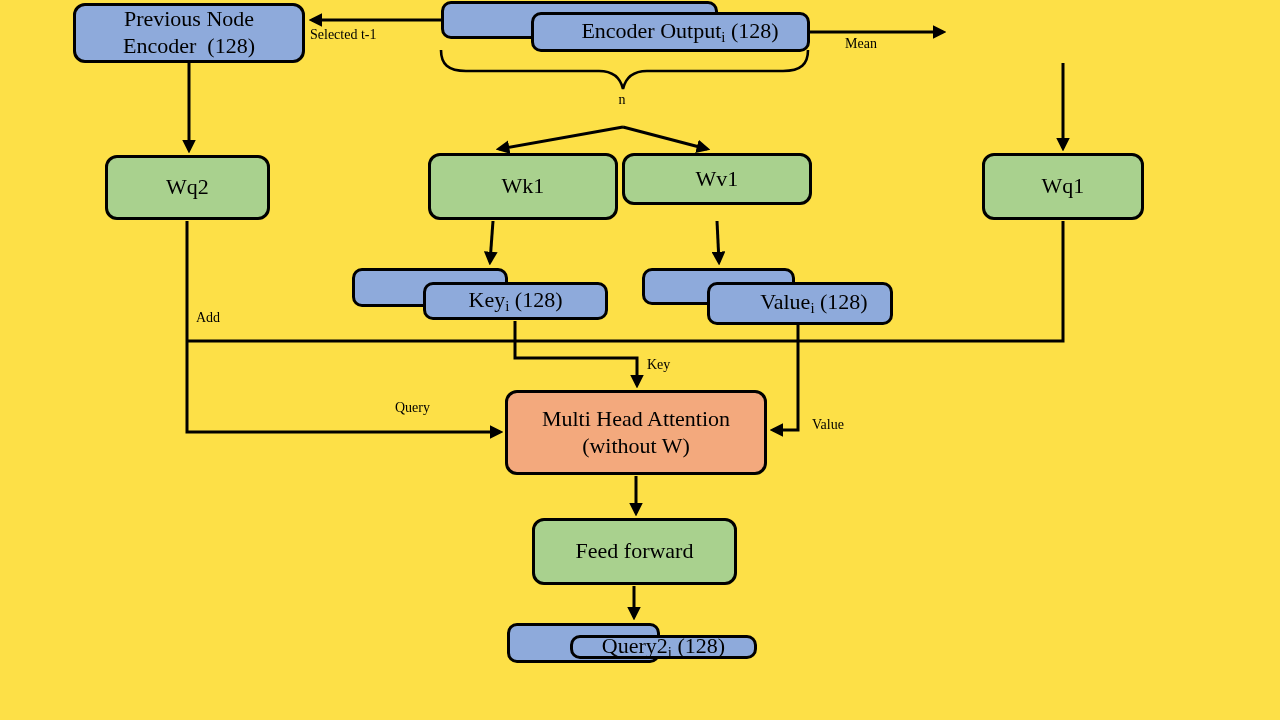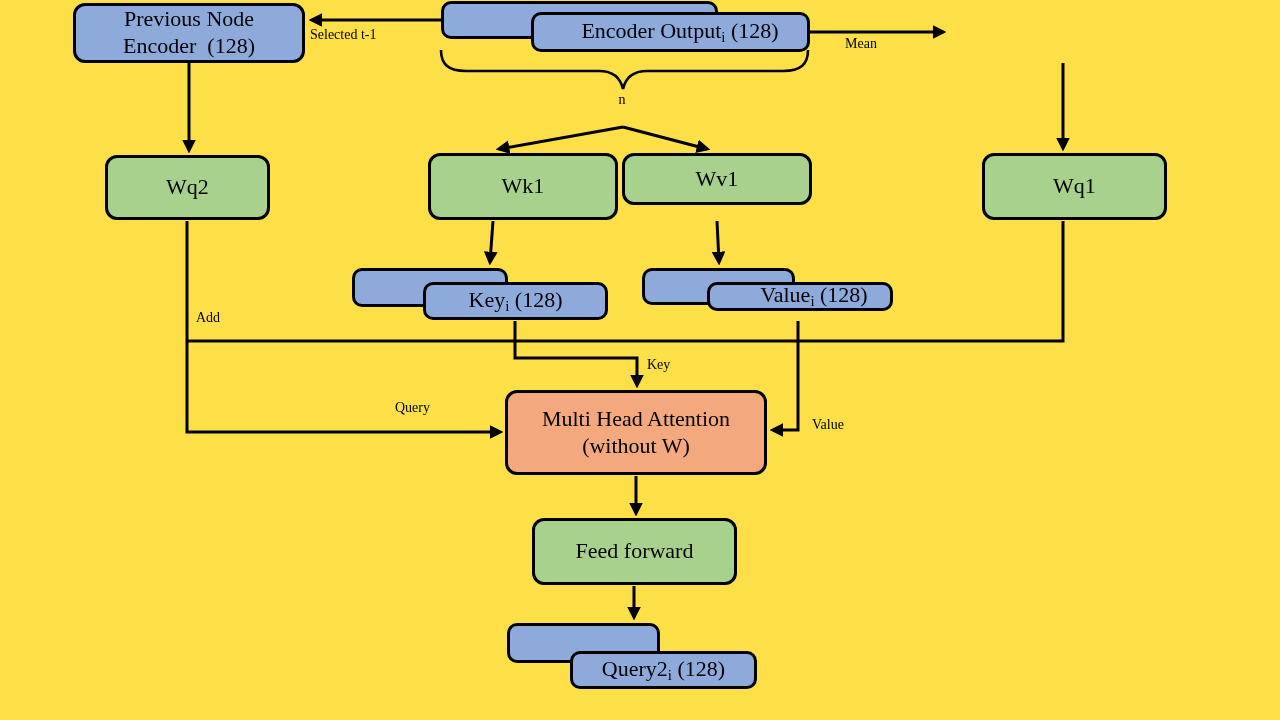--- a/index.html
+++ b/index.html
@@ -76,43 +76,43 @@
 
   <div class="node green" style="left:105px;top:155px;width:165px;height:65px;justify-content:center;">
     <span>Wq2</span>
   </div>
   <div class="node green" style="left:398px;top:153px;width:190px;height:67px;margin-left:30px;">
     <span>Wk1</span>
   </div>
   <div class="node green" style="left:622px;top:153px;width:190px;height:52px;">
     <span>Wv1</span>
   </div>
-  <div class="node green" style="left:982px;top:153px;width:185px;height:67px;">
+  <div class="node green" style="left:982px;top:153px;width:162px;height:67px;">
     <span>Wq1</span>
   </div>
 
   <div class="node blue stack-back" style="left:352px;top:268px;width:156px;height:39px;"></div>
   <div class="node blue stack-front" style="left:423px;top:282px;width:185px;height:38px;">
     <span><span>Key</span><span class="sb">i</span><span> (128)</span></span>
   </div>
   <div class="node blue stack-back" style="left:642px;top:268px;width:153px;height:37px;"></div>
-  <div class="node blue stack-front" style="left:707px;top:282px;width:186px;height:29px;padding-left:28px;">
+  <div class="node blue stack-front" style="left:707px;top:282px;width:186px;height:43px;padding-left:28px;">
     <span><span>Value</span><span class="sb">i</span><span> (128)</span></span>
   </div>
 
   <div class="node orange" style="left:505px;top:390px;width:262px;height:85px;">
     <span>Multi Head Attention</span>
     <span>(without W)</span>
   </div>
   <div class="node green" style="left:532px;top:518px;width:205px;height:67px;">
     <span>Feed forward</span>
   </div>
 
   <div class="node blue stack-back" style="left:507px;top:623px;width:153px;height:40px;"></div>
-  <div class="node blue stack-front" style="left:570px;top:635px;width:187px;height:38px;margin-top:16px;">
+  <div class="node blue stack-front" style="left:570px;top:635px;width:187px;height:24px;">
     <span><span>Query2</span><span class="sb">i</span><span> (128)</span></span>
   </div>
 
   <div class="lbl" style="left:310px;top:27px;">Selected t-1</div>
   <div class="lbl" style="left:845px;top:36px;">Mean</div>
   <div class="lbl" style="left:600px;top:92px;width:44px;text-align:center;">n</div>
   <div class="lbl" style="left:196px;top:310px;">Add</div>
   <div class="lbl" style="left:647px;top:357px;">Key</div>
   <div class="lbl" style="left:395px;top:400px;text-align:center;">Query</div>
   <div class="lbl" style="left:812px;top:417px;">Value</div>

